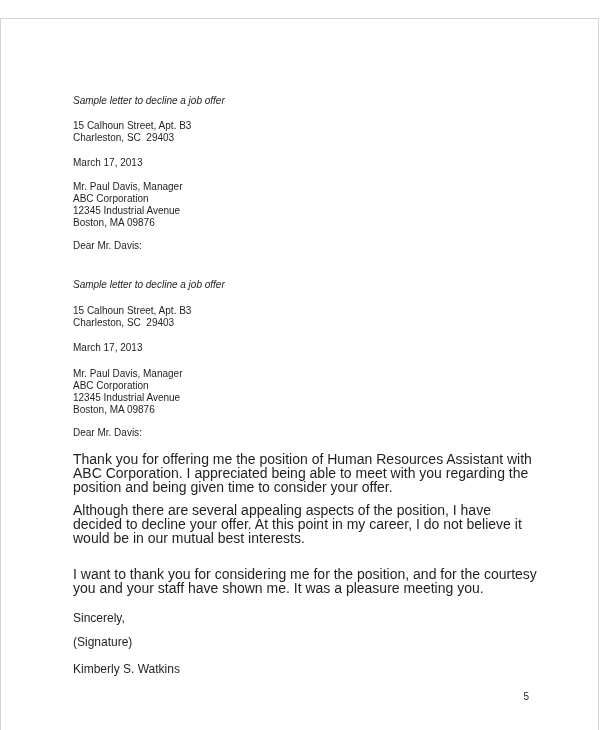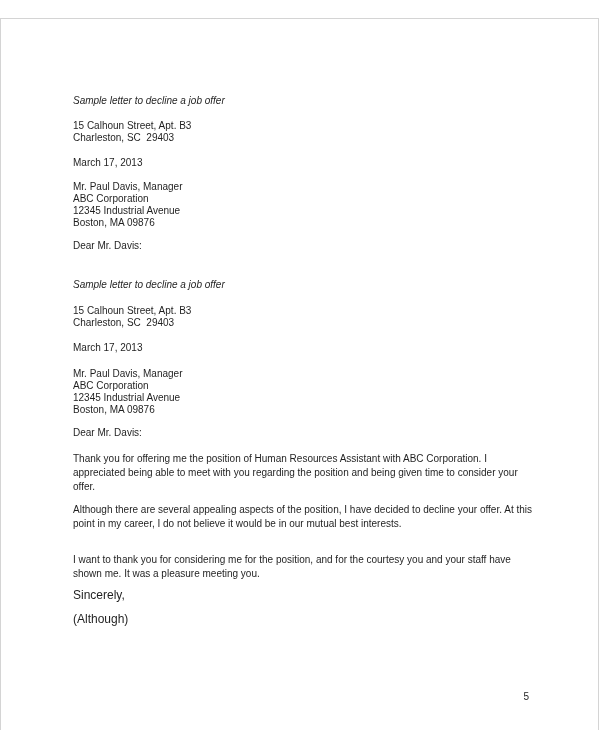--- a/index.html
+++ b/index.html
@@ -40,27 +40,27 @@
   }
   .mb-heading1   { margin-bottom: 13px; }
   .mb-addr       { margin-bottom: 13px; }
   .mb-date1      { margin-bottom: 12px; }
   .mb-recipient  { margin-bottom: 11px; }
   .mb-salut1     { margin-bottom: 27px; }
   .mb-heading2   { margin-bottom: 14px; }
   .mb-date2      { margin-bottom: 14px; }
   .mb-salut2     { margin-bottom: 13px; }
   p.body-para {
-    font-size: 10px;
+    font-size: 14px;
     line-height: 14px;
     margin: 0 0 9px 0;
     white-space: pre-wrap;
   }
   p.body-para.p2 { margin-bottom: 22px; }
-  p.body-para.p3 { margin-bottom: 8px; }
+  p.body-para.p3 { margin-bottom: 17px; }
   .closing-line {
     font-size: 12px;
     line-height: 12px;
   }
   .mb-sincerely  { margin-bottom: 12px; }
   .mb-signature  { margin-bottom: 15px; }
   .footer {
     position: absolute;
     top: 672px;
     left: 0;
@@ -110,18 +110,19 @@
       <div class="line">Boston, MA 09876</div>
     </div>
 
     <div class="line mb-salut2">Dear Mr. Davis:</div>
 
     <p class="body-para p1">Thank you for offering me the position of Human Resources Assistant with ABC Corporation. I appreciated being able to meet with you regarding the position and being given time to consider your offer.</p>
     <p class="body-para p2">Although there are several appealing aspects of the position, I have decided to decline your offer. At this point in my career, I do not believe it would be in our mutual best interests.</p>
     <p class="body-para p3">I want to thank you for considering me for the position, and for the courtesy you and your staff have shown me. It was a pleasure meeting you.</p>
 
     <div class="closing-line mb-sincerely">Sincerely,</div>
-    <div class="closing-line mb-signature">(Although)</div>
+    <div class="closing-line mb-signature">(Signature)</div>
+    <div class="closing-line">Kimberly S. Watkins</div>
 
   </div>
 
   <div class="footer">5</div>
 </div>
 
 </body></html>

